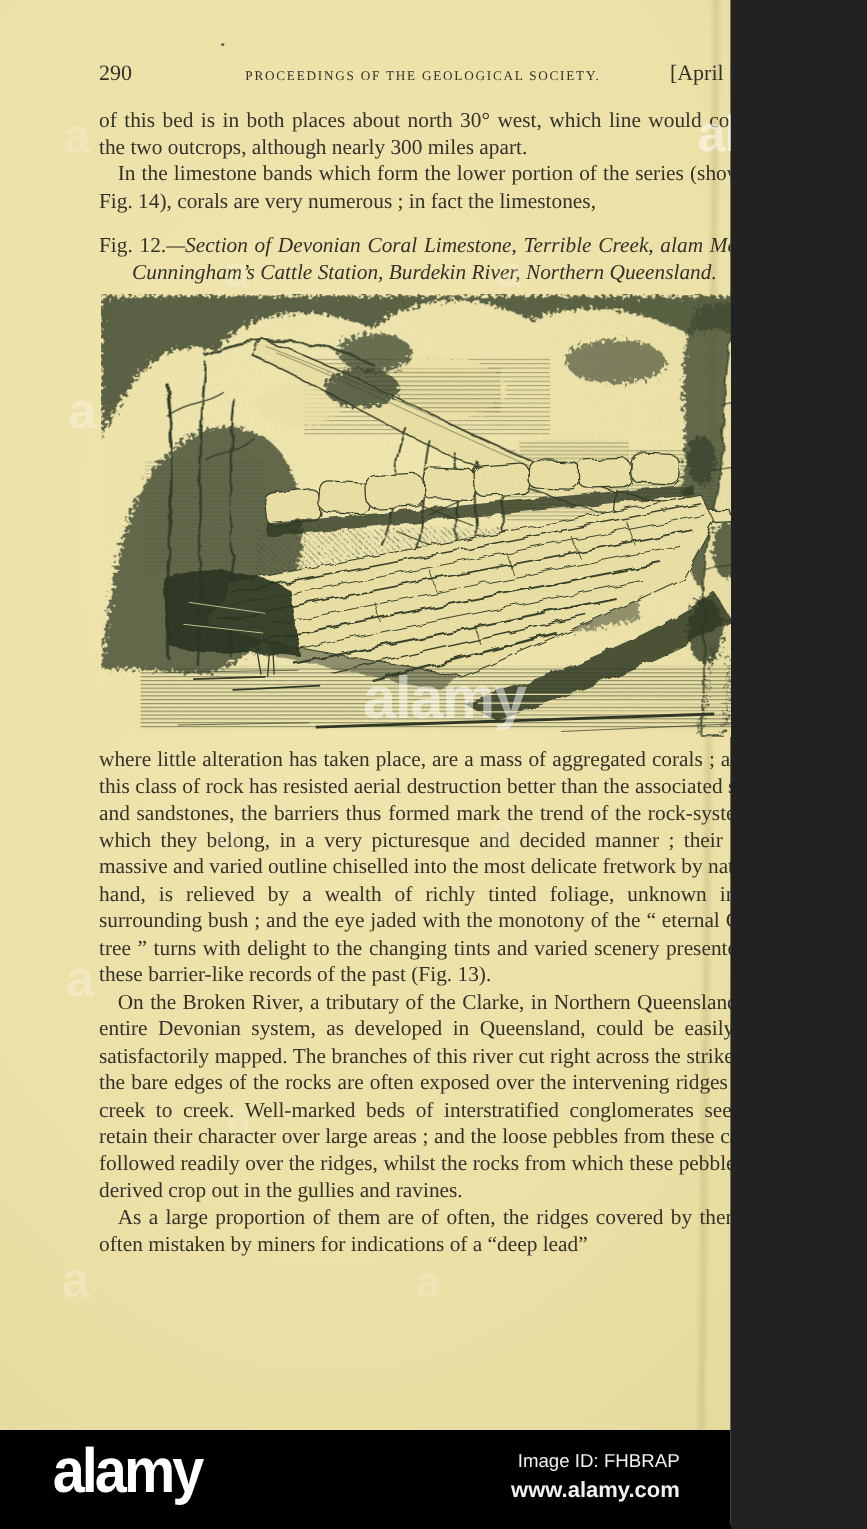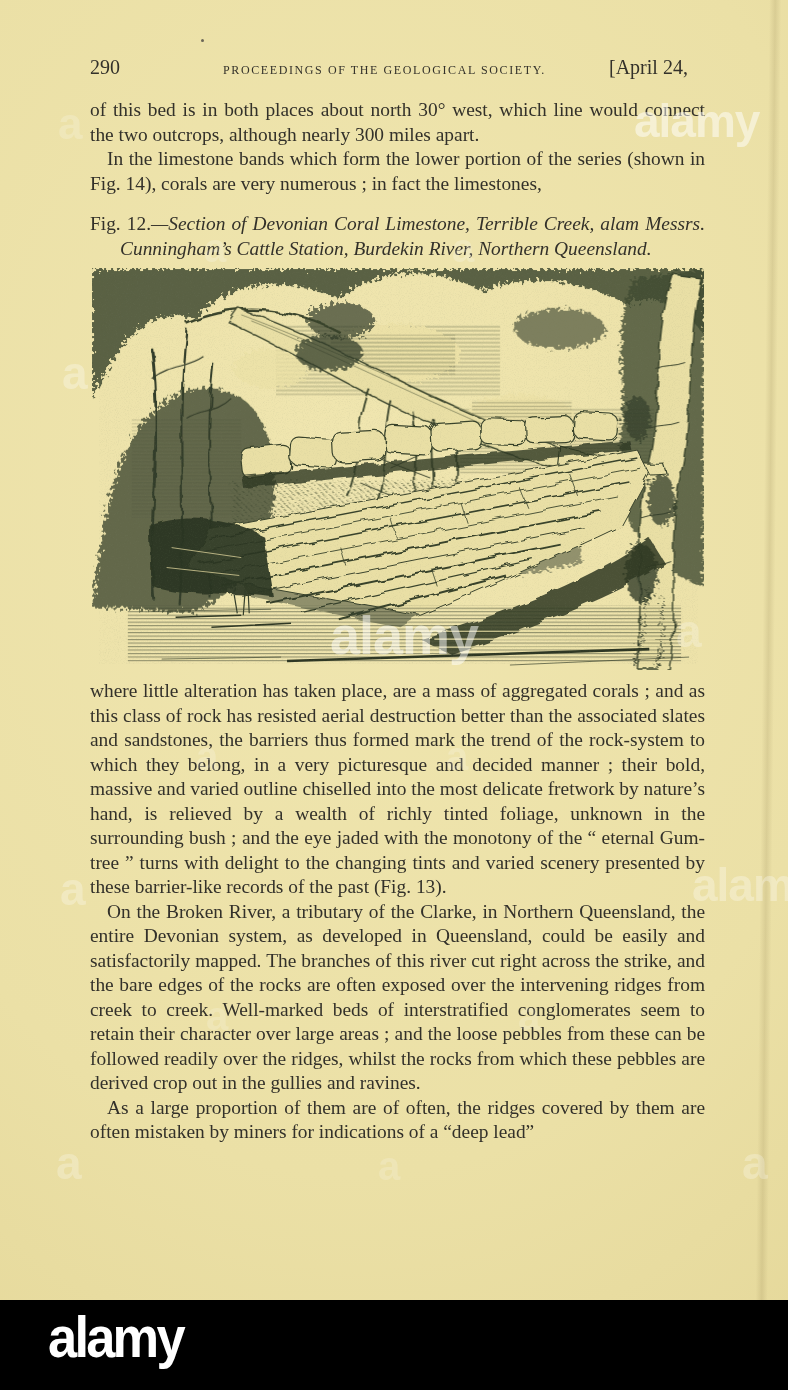--- a/index.html
+++ b/index.html
@@ -1,17 +1,17 @@
 <!DOCTYPE html>
 <html><head>
 <meta charset="utf-8">
 <style>
   html,body{margin:0;padding:0;background:#222;}
   .canvas{
-    position:relative;width:788px;height:1390px;overflow:hidden;
+    position:relative;width:664px;height:1390px;overflow:hidden;
     background:radial-gradient(120% 90% at 45% 35%, #f0e6b0 0%, #ebe0a6 55%, #e2d494 100%);
     font-family:"Liberation Serif", serif;color:#33312a;
   }
   .crease{position:absolute;right:14px;top:0;height:100%;width:12px;pointer-events:none;
     background:linear-gradient(90deg, transparent 0%, rgba(110,92,45,.14) 50%, transparent 100%);
     transform:rotate(.6deg);}
   .speck{position:absolute;left:201px;top:39px;width:3px;height:3px;border-radius:50%;background:#6b6657;}
 
   .content{position:absolute;left:90px;top:56px;width:615px;}
   .header{display:flex;align-items:baseline;height:24px;margin-bottom:18px;}
@@ -203,14 +203,18 @@
     <span class="wm" style="left:692px;top:862px;font-size:46px;opacity:.3">alam</span>
     <span class="wm" style="left:206px;top:996px;font-size:40px;opacity:.18">a</span>
     <span class="wm" style="left:518px;top:996px;font-size:40px;opacity:.18">a</span>
     <span class="wm" style="left:56px;top:1140px;font-size:46px;opacity:.26">a</span>
     <span class="wm" style="left:378px;top:1146px;font-size:40px;opacity:.18">a</span>
     <span class="wm" style="left:742px;top:1140px;font-size:46px;opacity:.26">a</span>
   </div>
 
   <div class="footer-bar">
     <span class="footer-logo">alamy</span>
+    <div class="footer-right">
+      <div class="footer-id">Image ID: FHBRAP</div>
+      <div class="footer-url">www.alamy.com</div>
+    </div>
   </div>
 </div>
 
 </body></html>

